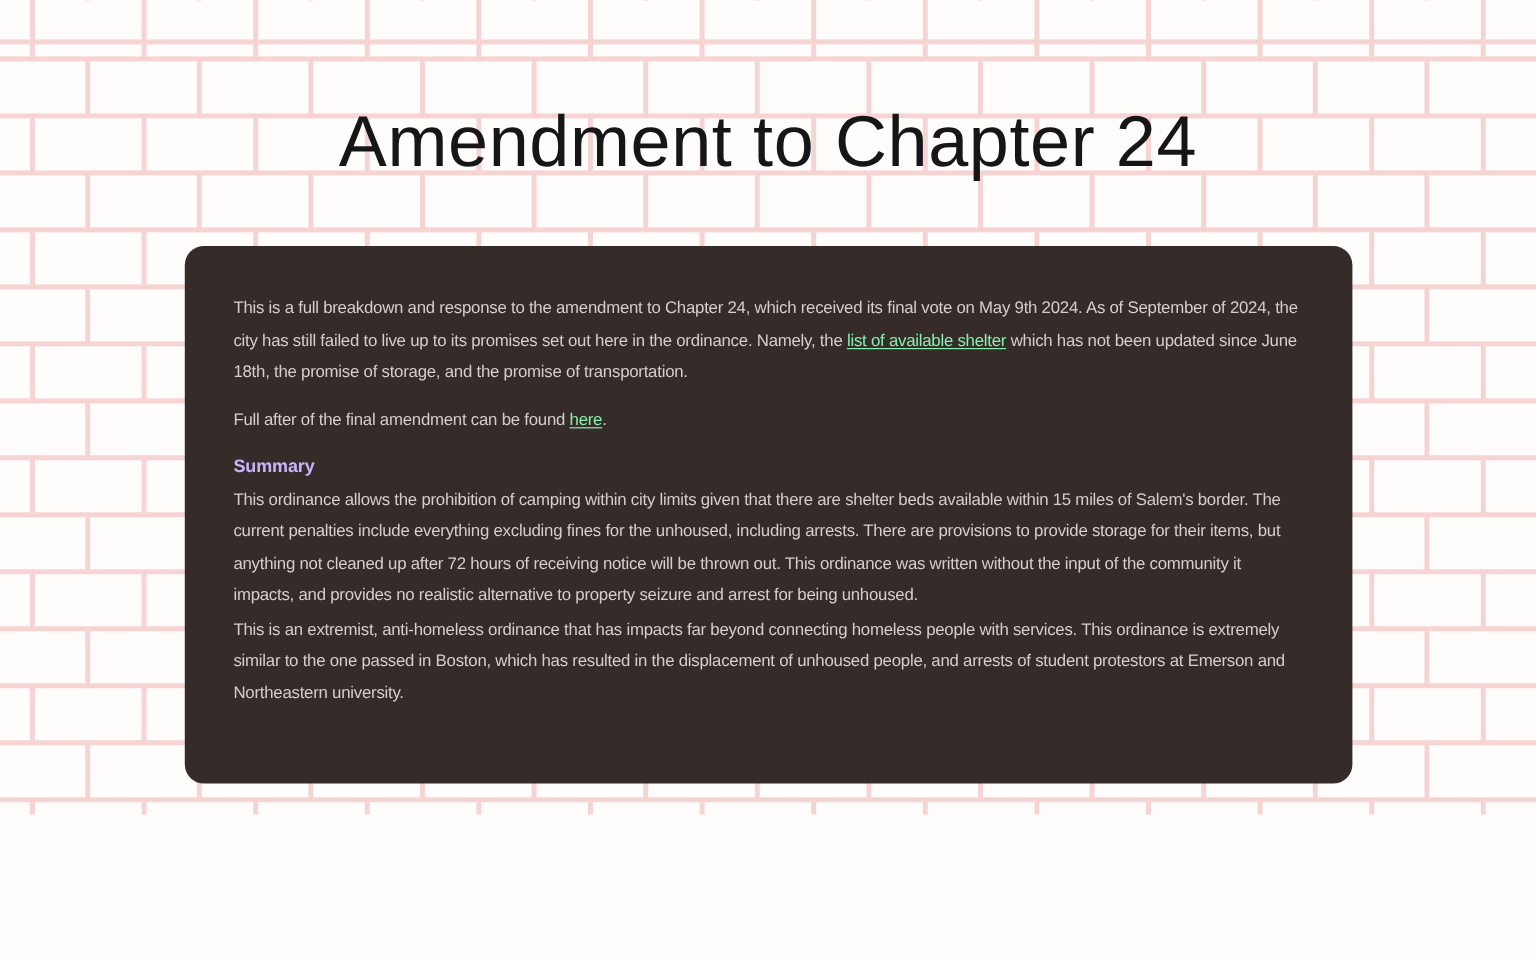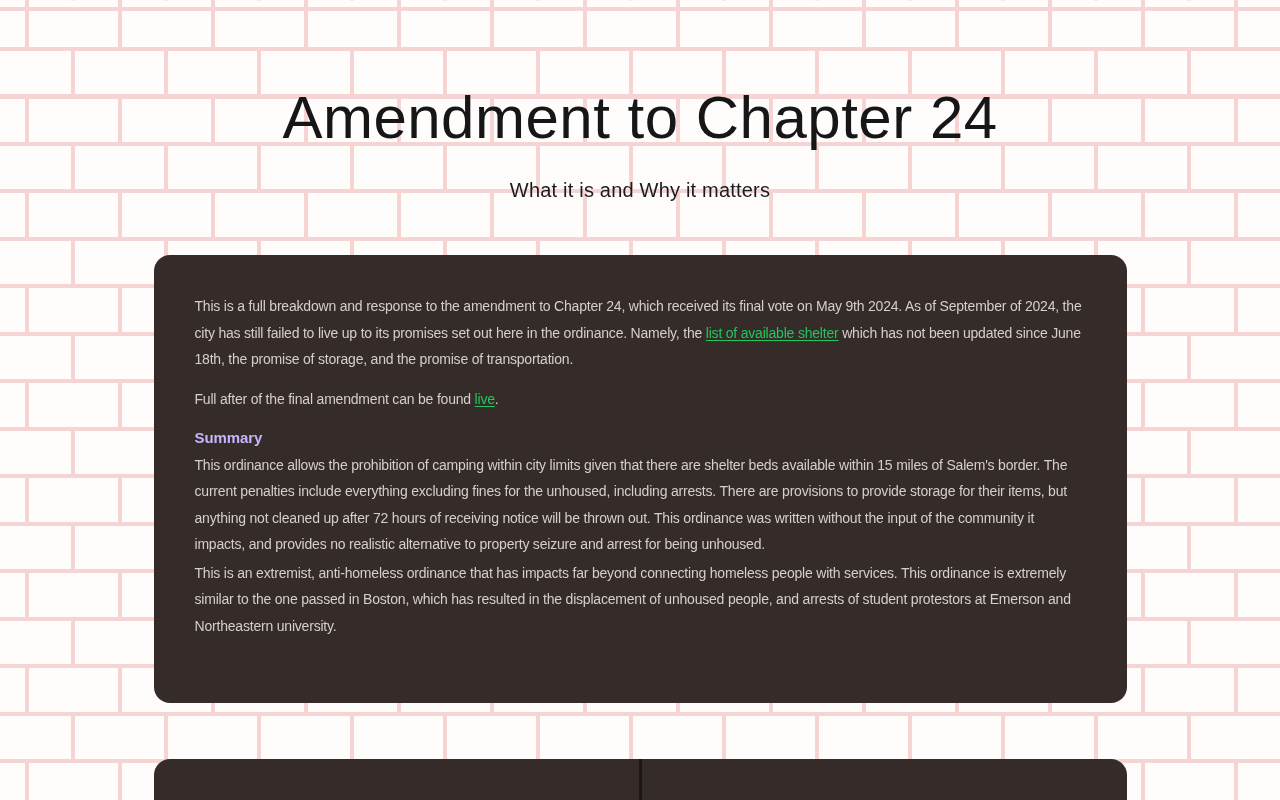--- a/index.html
+++ b/index.html
@@ -1,19 +1,19 @@
 <!DOCTYPE html>
 <html><head>
 <meta charset="utf-8">
 <style>
   html, body { margin: 0; padding: 0; background: #fffcfc; }
   .page {
     position: relative;
     width: 1280px;
-    height: 800px;
+    height: 679px;
     overflow: hidden;
     font-family: "Liberation Sans", "DejaVu Sans", sans-serif;
     background-color: #fffcfc;
     background-image:
       repeating-linear-gradient(to bottom, #f6d4d4 0 4px, rgba(246,212,212,0) 4px 47.5px),
       conic-gradient(from 0deg at 4px 47.5px, rgba(246,212,212,0) 0deg 270deg, #f6d4d4 270deg 360deg),
       conic-gradient(from 0deg at 4px 47.5px, rgba(246,212,212,0) 0deg 270deg, #f6d4d4 270deg 360deg);
     background-size: auto, 93px 95px, 93px 95px;
     background-position: 0 47px, 25px 0, 71px 47.5px;
     background-repeat: repeat;
@@ -48,21 +48,21 @@
     padding: 38px 41px 40px;
     color: #d3cfcc;
     font-size: 14px;
     line-height: 26.5px;
     letter-spacing: -0.2px;
   }
   .main-card p { margin: 0 0 13px; }
   .main-card p.summary-block { margin: 0 0 2px; }
   .main-card p.closing { margin: 0; }
   .main-card a {
-    color: #22c55e;
+    color: #86efac;
     text-decoration: underline;
     text-underline-offset: 2px;
     cursor: pointer;
   }
   .summary-heading {
     color: #c4b5fd;
     font-weight: 700;
     font-size: 15px;
     letter-spacing: -0.1px;
   }
@@ -87,27 +87,26 @@
   .bottom-col.left  { left: 0; width: 485px; }
   .bottom-col.right { left: 488px; right: 0; }
 </style>
 </head>
 <body>
 
 <div class="page">
 
   <h1 class="page-title">Amendment to Chapter 24</h1>
 
-  <div class="page-subtitle">What it is and Why it matters</div>
 
   <section class="main-card">
 
     <p><span>This is a full breakdown and response to the amendment to Chapter 24, which received its final vote on May 9th 2024. As of September of 2024, the city has still failed to live up to its promises set out here in the ordinance. Namely, the </span><a href="#">list of available shelter</a><span> which has not been updated since June 18th, the promise of storage, and the promise of transportation.</span></p>
 
-    <p><span>Full after of the final amendment can be found </span><a href="#">live</a><span>.</span></p>
+    <p><span>Full after of the final amendment can be found </span><a href="#">here</a><span>.</span></p>
 
     <p class="summary-block"><strong class="summary-heading">Summary</strong><br><span>This ordinance allows the prohibition of camping within city limits given that there are shelter beds available within 15 miles of Salem's border. The current penalties include everything excluding fines for the unhoused, including arrests. There are provisions to provide storage for their items, but anything not cleaned up after 72 hours of receiving notice will be thrown out. This ordinance was written without the input of the community it impacts, and provides no realistic alternative to property seizure and arrest for being unhoused.</span></p>
 
     <p class="closing">This is an extremist, anti-homeless ordinance that has impacts far beyond connecting homeless people with services. This ordinance is extremely similar to the one passed in Boston, which has resulted in the displacement of unhoused people, and arrests of student protestors at Emerson and Northeastern university.</p>
 
   </section>
 
   <section class="bottom-section">
     <div class="bottom-col left"></div>
     <div class="bottom-divider"></div>

